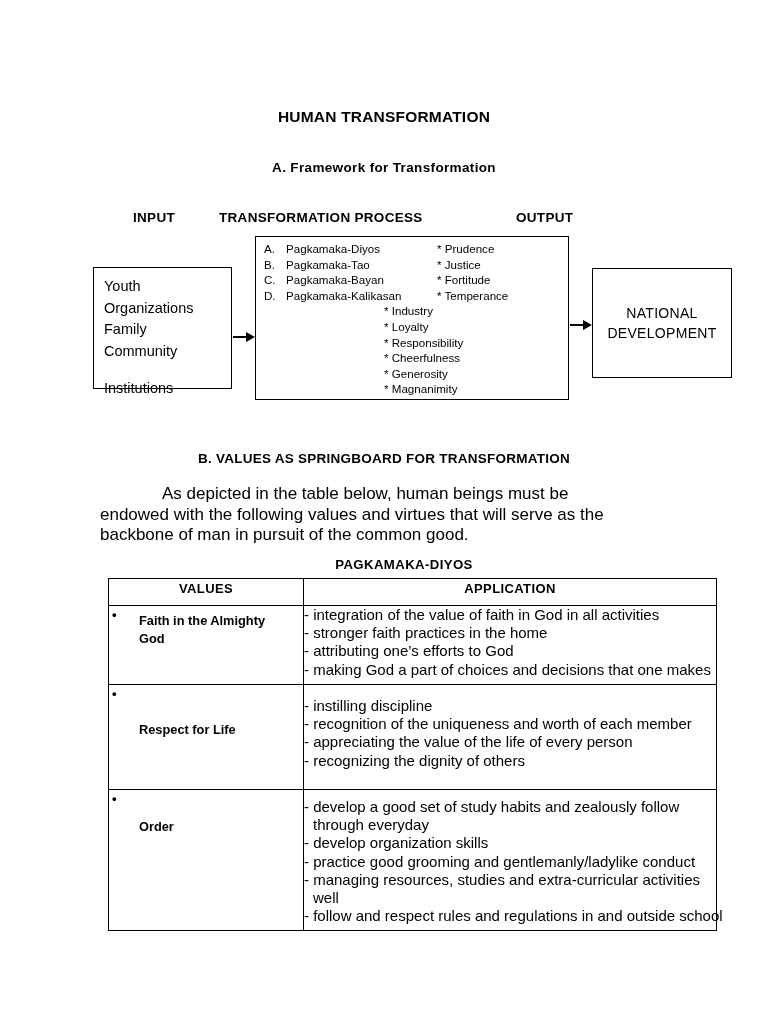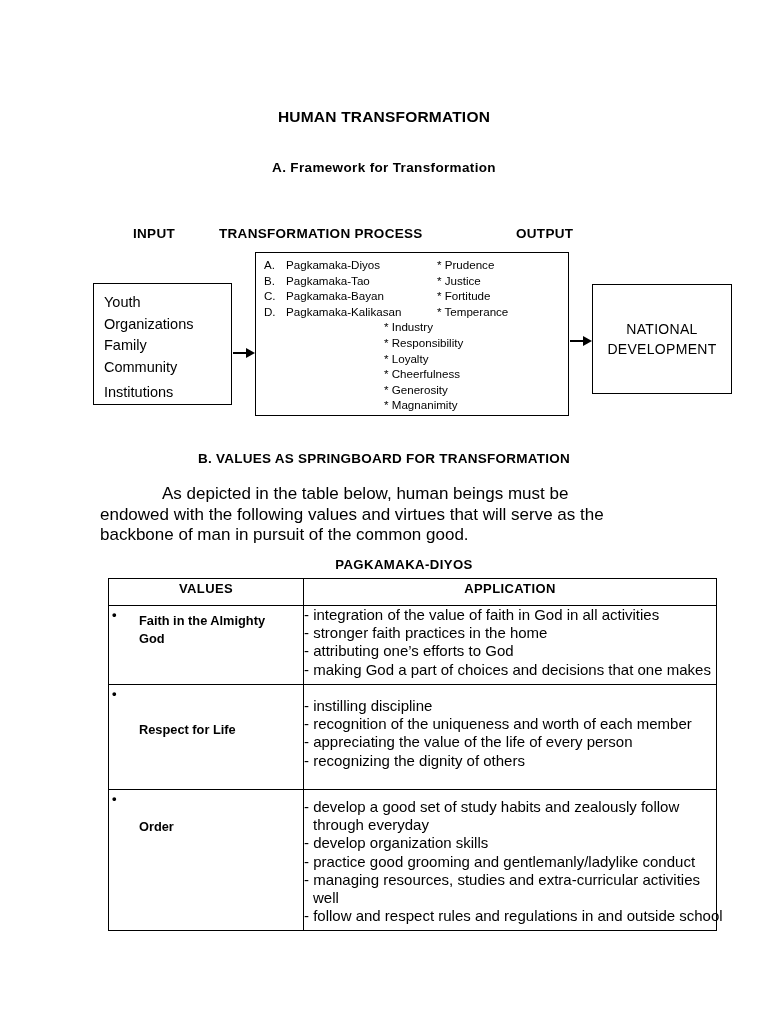--- a/index.html
+++ b/index.html
@@ -39,21 +39,21 @@
     width: 768px;
     text-align: center;
     font-weight: bold;
     font-size: 13.5px;
     letter-spacing: 0.35px;
   }
   #framework-heading { top: 160px; }
   #springboard-heading { top: 451px; font-size: 13.5px; letter-spacing: 0.25px; }
 
   
-  .diagram { position: absolute; left: 0; top: 16px; width: 684px; height: 420px; }
+  .diagram { position: absolute; left: 0; top: 0; width: 684px; height: 420px; }
 
   .flow-label {
     position: absolute;
     font-weight: bold;
     font-size: 13.5px;
     letter-spacing: 0.3px;
     white-space: nowrap;
   }
   #label-input    { left: 133px;  top: 210px; }
   #label-process  { left: 219px;  top: 210px; }
@@ -71,21 +71,21 @@
     top: 267px;
     width: 139px;
     height: 122px;
     padding: 8px 0 0 10px;
   }
   #input-box .in-line {
     font-size: 14.5px;
     line-height: 21.5px;
     white-space: nowrap;
   }
-  #input-box .in-line.sp { margin-top: 4px; }
+  #input-box .in-line.sp { margin-top: 16px; }
 
   #process-box {
     left: 255px;
     top: 236px;
     width: 314px;
     height: 164px;
     padding: 5px 0 0 8px;
   }
   .pb-row {
     position: relative;
@@ -271,24 +271,24 @@
       </div>
       <div class="pb-row">
         <span class="col-a"><span class="ltr">D.</span><span>Pagkamaka-Kalikasan</span></span>
         <span class="col-b">* Temperance</span>
       </div>
 
       <div class="pb-row">
         <span class="virtue-only">* Industry</span>
       </div>
       <div class="pb-row">
+        <span class="virtue-only">* Loyalty</span>
+      </div>
+      <div class="pb-row">
         <span class="virtue-only">* Responsibility</span>
-      </div>
-      <div class="pb-row">
-        <span class="virtue-only">* Loyalty</span>
       </div>
       <div class="pb-row">
         <span class="virtue-only">* Cheerfulness</span>
       </div>
       <div class="pb-row">
         <span class="virtue-only">* Generosity</span>
       </div>
       <div class="pb-row">
         <span class="virtue-only">* Magnanimity</span>
       </div>

